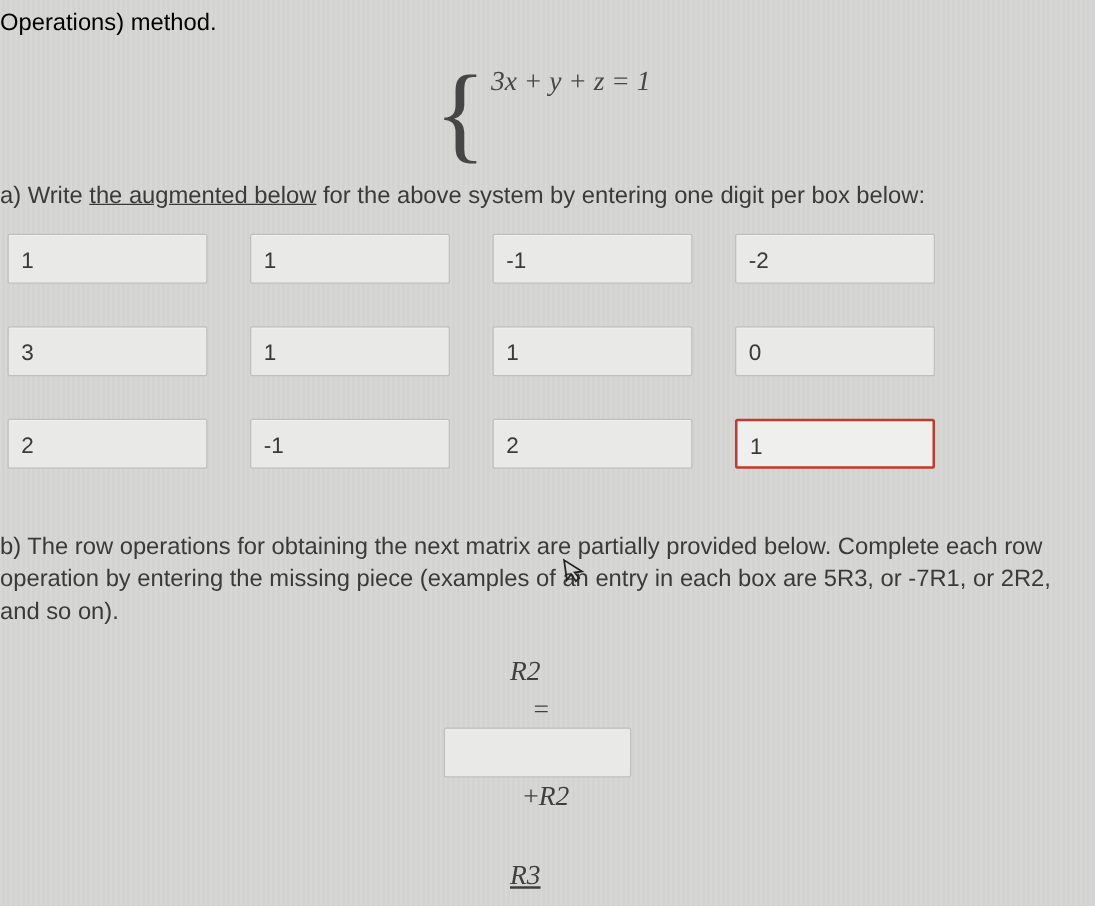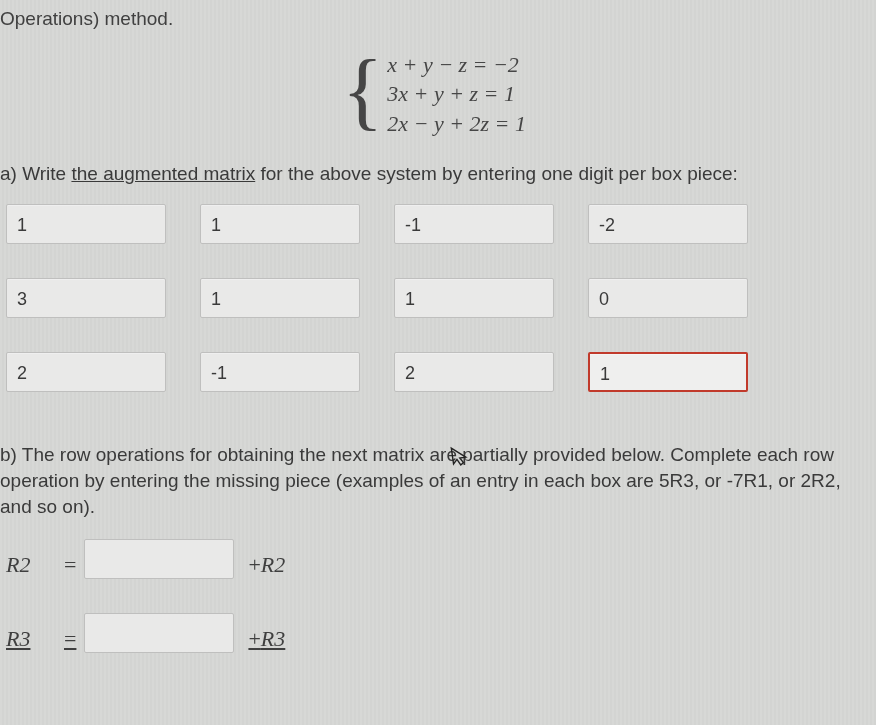--- a/index.html
+++ b/index.html
@@ -7,21 +7,21 @@
     width: 876px;
     height: 725px;
     font-family: Arial, Helvetica, sans-serif;
     background: repeating-linear-gradient(90deg, #d7d8d6 0, #d7d8d6 2px, #d3d4d2 2px, #d3d4d2 4px);
     color: #3a3a3a;
     font-size: 19px;
     line-height: 1.35;
     padding: 6px 8px 0 0;
     overflow: hidden;
   }
-  .top-fragment { font-size: 19px; color:#404040; margin-bottom: 18px; }
+  .top-fragment { font-size: 19px; color:#000000; margin-bottom: 18px; }
   .eqwrap {
     display: flex;
     justify-content: center;
     margin: 6px 0 22px 0;
   }
   .brace {
     display: flex;
     align-items: stretch;
   }
   .brace-sym {
@@ -76,26 +76,27 @@
     font-size: 20px;
     color:#222;
     transform: rotate(-8deg);
   }
   .part-b-block { margin-top: 50px; }
   .rowops {
     margin: 20px 0 0 6px;
   }
   .ro {
     display: flex;
-    align-items: flex-end;
+    align-items: center;
     margin-bottom: 34px;
     font-family: 'Times New Roman', serif;
     font-style: italic;
     font-size: 22px;
     color:#3f3f3f;
+    flex-direction:column;
   }
   .ro .lbl { width: 58px; }
   .ro .eq { font-style: normal; margin-right: 8px; }
   .ro .blank {
     width: 150px;
     height: 40px;
     background: #e9e9e8;
     border: 1px solid #bfbfbe;
     border-radius: 2px;
     margin-right: 14px;
@@ -105,29 +106,27 @@
 </style>
 </head>
 <body>
 
 <div class="top-fragment">Operations) method.</div>
 
 <div class="eqwrap">
   <div class="brace">
     <div class="brace-sym">{</div>
     <div class="eqs">
-      <div>x + y − z = −2</div>
       <div>3x + y + z = 1</div>
-      <div>2x − y + 2z = 1</div>
     </div>
   </div>
 </div>
 
 <div class="part-a">
-  <span>a) Write </span><span class="underline">the augmented matrix</span><span> for the above system by entering one digit per box piece:</span>
+  <span>a) Write </span><span class="underline">the augmented below</span><span> for the above system by entering one digit per box below:</span>
 </div>
 
 <div class="matrix">
   <div class="mrow">
     <div class="cell">1</div>
     <div class="cell">1</div>
     <div class="cell">-1</div>
     <div class="cell">-2</div>
   </div>
   <div class="mrow">

